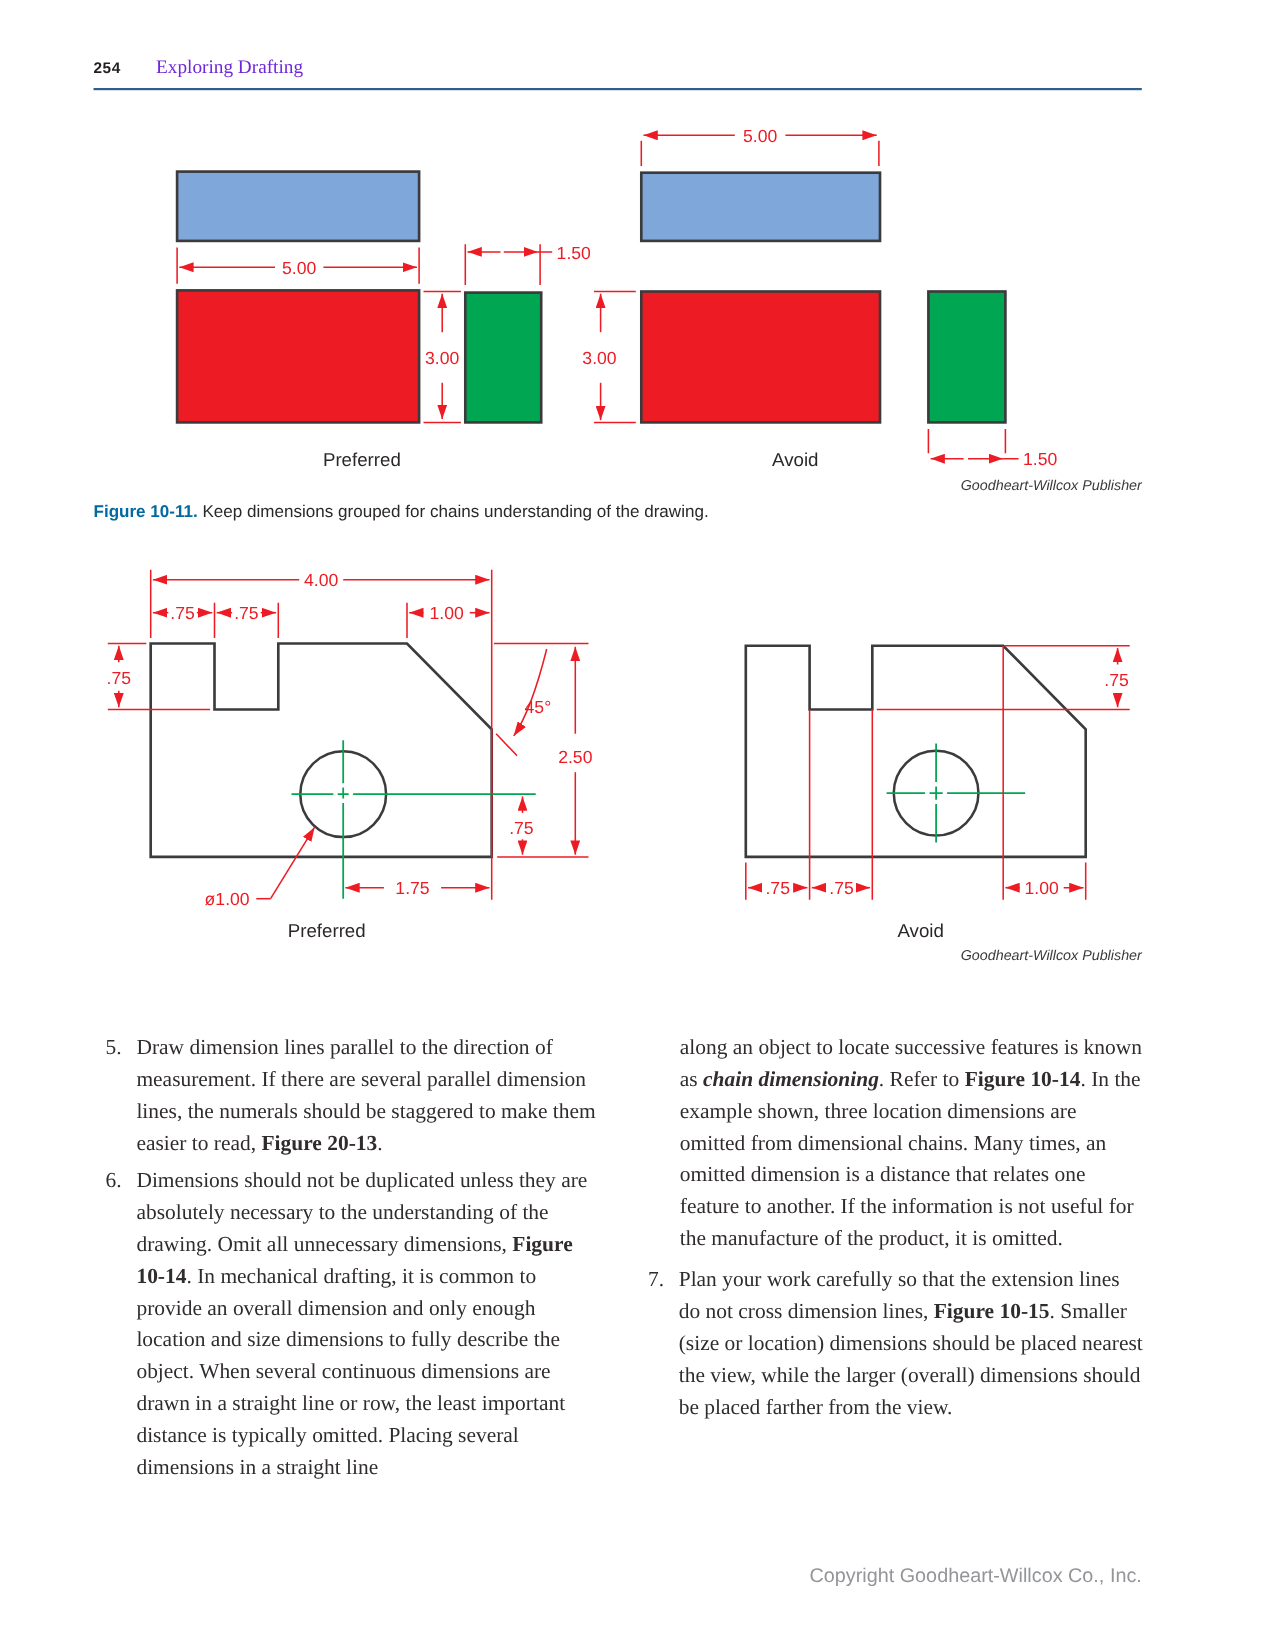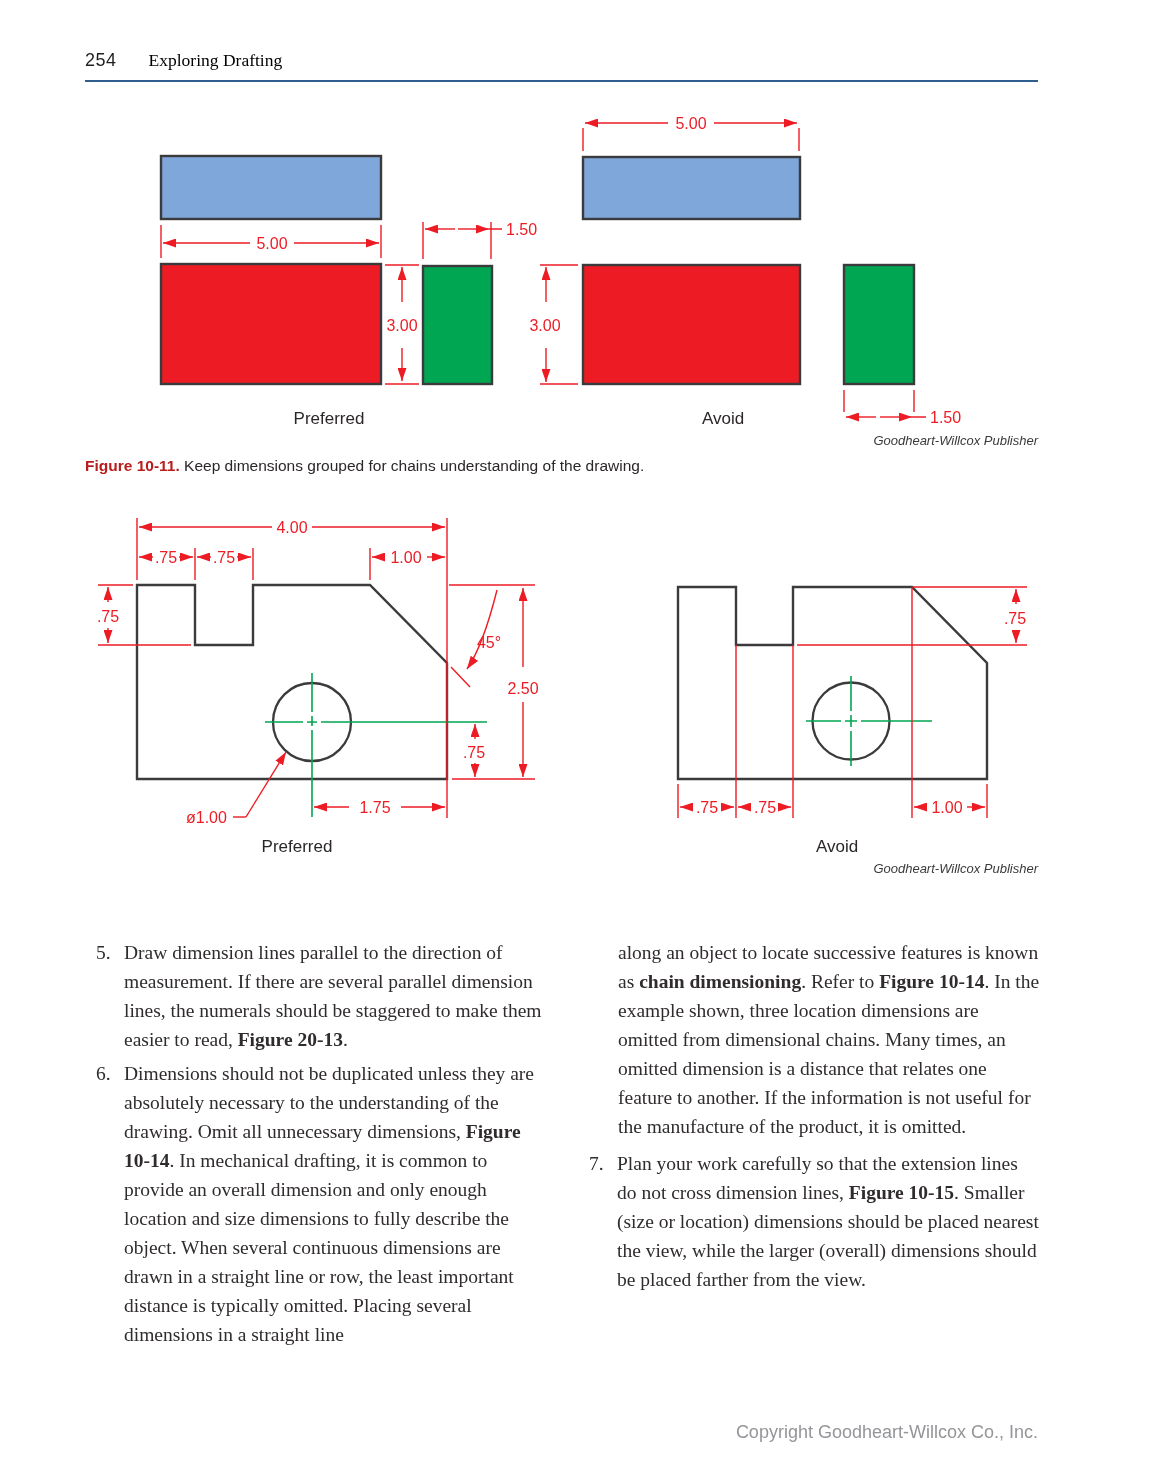--- a/index.html
+++ b/index.html
@@ -1,41 +1,41 @@
 <!DOCTYPE html>
 <html><head>
 <meta charset="utf-8">
 <style>
   html,body{margin:0;padding:0;background:#ffffff;}
   .page{position:relative;width:1156px;height:1479px;background:#ffffff;overflow:hidden;
         font-family:"Liberation Sans",sans-serif;color:#231F20;}
   
   .header{position:absolute;left:85px;top:50px;width:953px;border-bottom:2px solid #2E5F8F;
           padding-bottom:9px;}
-  .pagenum{font-weight:normal;font-size:18px;letter-spacing:.5px;}
-  .booktitle{font-family:"Liberation Serif",serif;font-size:17.5px;margin-left:32px;color:#000000;}
+  .pagenum{font-weight:bold;font-size:14px;letter-spacing:.5px;}
+  .booktitle{font-family:"Liberation Serif",serif;font-size:17.5px;margin-left:32px;color:#6d28d9;}
   
   .fig-svg{position:absolute;left:0;top:0;width:1156px;height:1479px;}
   .dim{fill:#ED1C24;font-size:16px;font-family:"Liberation Sans",sans-serif;}
   .figlabel{fill:#2B2728;font-size:17px;font-family:"Liberation Sans",sans-serif;}
   
   .credit{position:absolute;left:638px;width:400px;text-align:right;font-size:13px;
           font-style:italic;color:#3A3A3C;}
   .caption{position:absolute;left:85px;width:920px;font-size:15.5px;color:#2B2728;}
-  .caption .ref{font-weight:bold;color:#b91c1c;}
+  .caption .ref{font-weight:bold;color:#0369a1;}
   
   .col{position:absolute;top:938px;width:453px;font-family:"Liberation Serif",serif;
        font-size:19.5px;line-height:29px;color:#302C2D;}
   .col-left{left:96px;}
   .col-right{left:589px;}
   .item{position:relative;padding-left:28px;margin-bottom:5px;}
   .item .num{position:absolute;left:0;top:0;}
   .cont{margin-left:29px;margin-bottom:8px;}
   .figref{font-weight:bold;}
-  .term{font-weight:bold;}
+  .term{font-weight:bold;font-style:italic;}
   .footer{position:absolute;left:638px;top:1422px;width:400px;text-align:right;
           font-size:18px;color:#939598;}
 </style>
 </head>
 <body>
 
 <div class="page">
 
   <div class="header">
     <span class="pagenum">254</span><span class="booktitle">Exploring Drafting</span>

